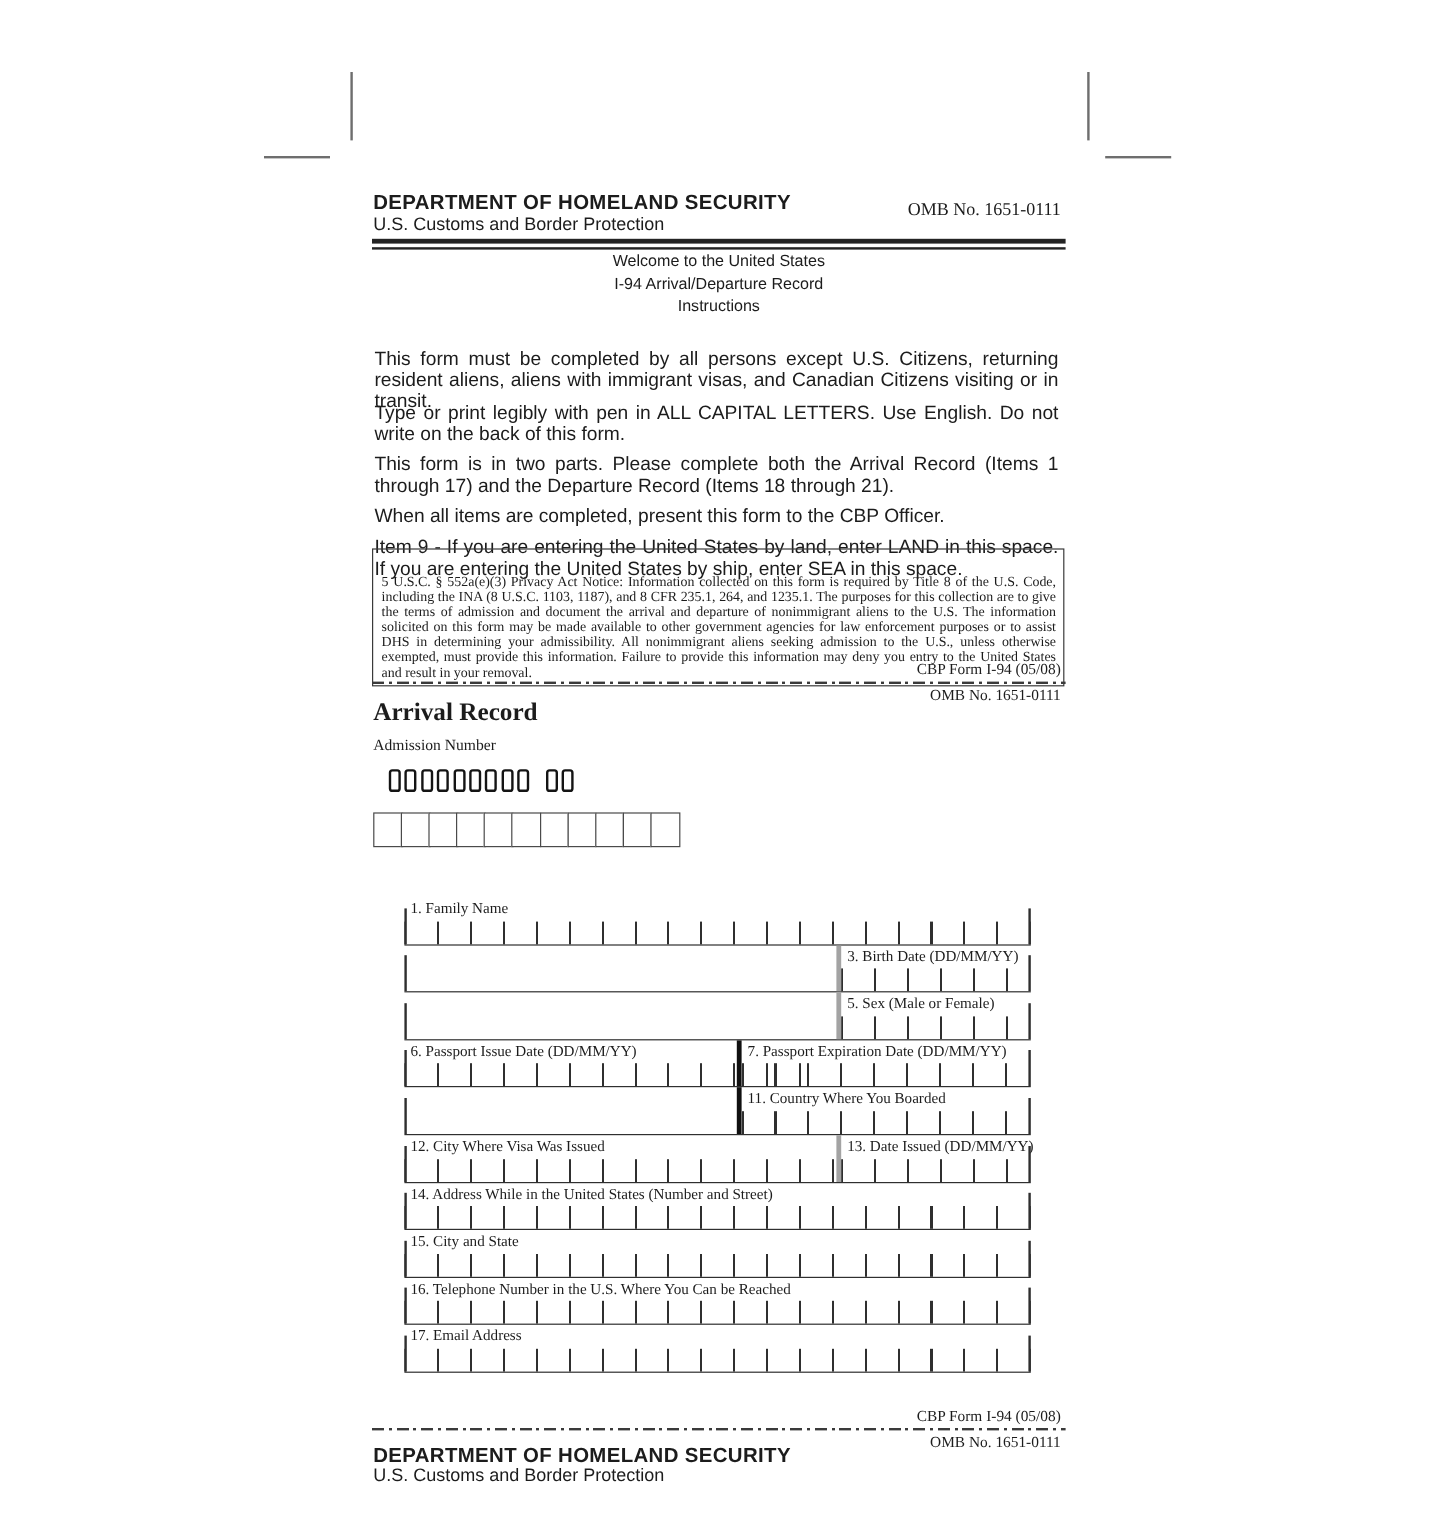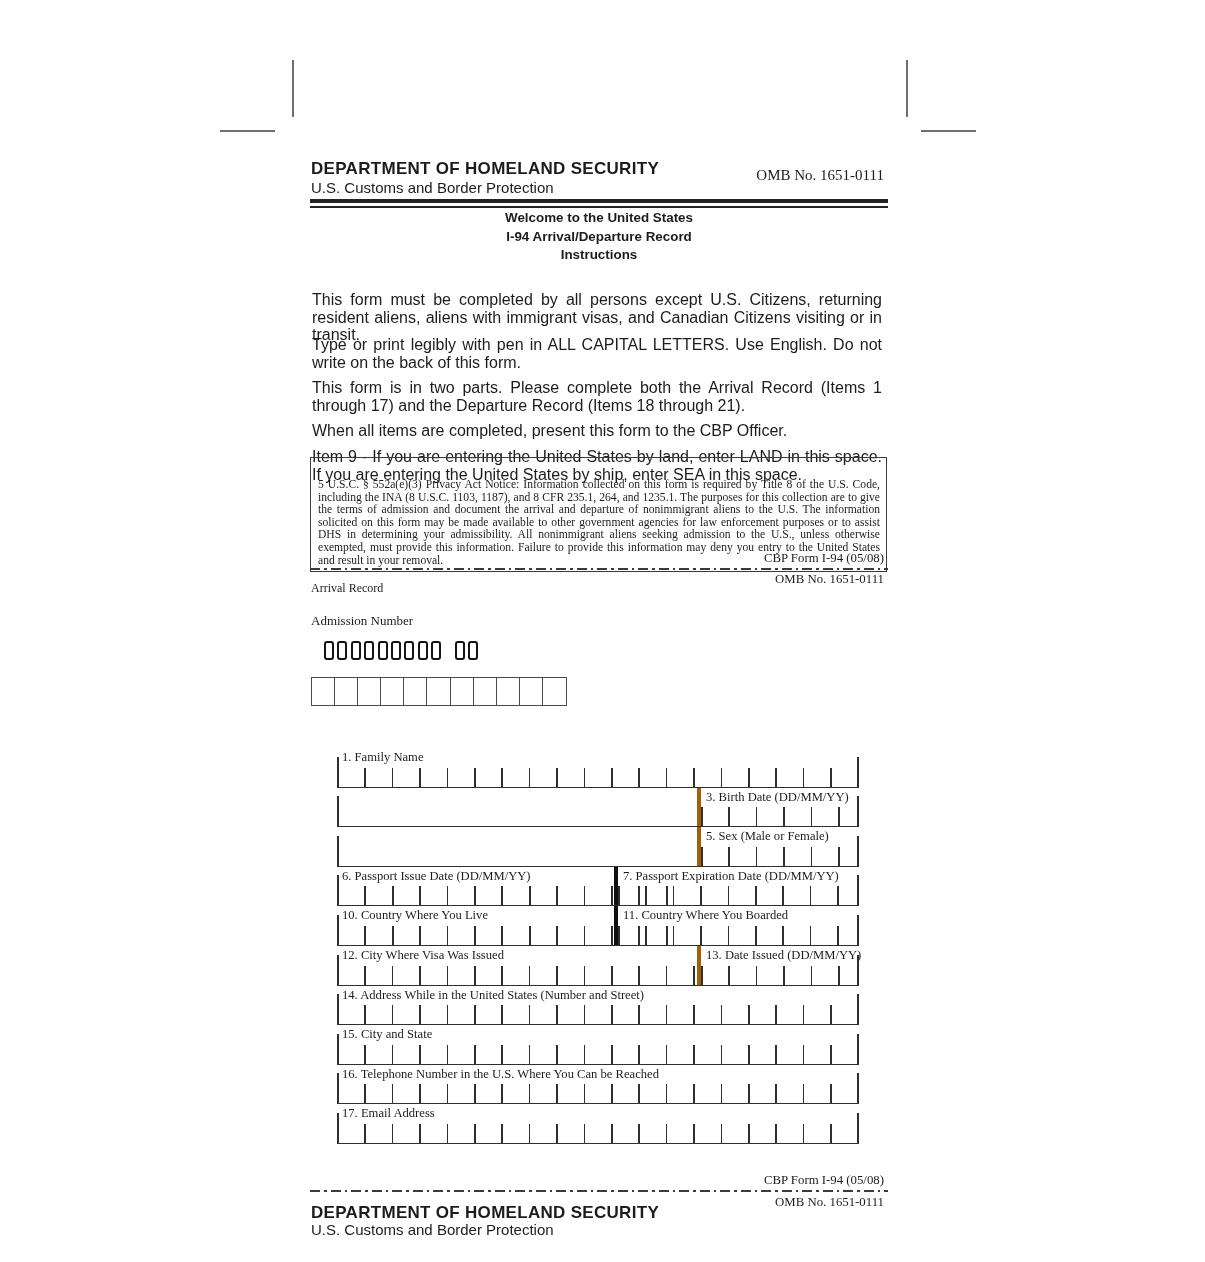--- a/index.html
+++ b/index.html
@@ -18,31 +18,31 @@
   #doc > *{position:absolute;}
 
   .dhs-title{font-size:17px;font-weight:bold;letter-spacing:.3px;line-height:18px;}
   .dhs-sub{font-size:15px;line-height:17px;}
   .omb{font-family:"Liberation Serif",serif;font-size:15px;right:4px;text-align:right;}
   .omb-small{font-family:"Liberation Serif",serif;font-size:12.8px;right:4px;text-align:right;}
   .formnum{font-family:"Liberation Serif",serif;font-size:12.8px;right:4px;text-align:right;}
 
   .double-rule{left:0;width:578px;height:3px;border-top:4px solid #242424;border-bottom:2px solid #242424;}
 
-  .center-headings{left:0;width:578px;text-align:center;font-weight:bold;font-size:13.4px;line-height:18.5px;}
+  .center-headings{left:0;width:578px;text-align:center;font-weight:normal;font-size:13.4px;line-height:18.5px;}
 
   .para{left:2px;width:570px;font-size:16px;line-height:17.6px;text-align:justify;margin-top:28px;}
 
   .privacy-box{left:0;width:562px;border:1.4px solid #3a3a3a;padding:21px 6px 4px 7px;
     font-family:"Liberation Serif",serif;font-size:11.6px;line-height:12.6px;text-align:justify;}
 
   .dashdot{left:0;width:578px;height:2px;
     background:repeating-linear-gradient(to right,#3a3a3a 0 10px,transparent 10px 14px,#3a3a3a 14px 16.5px,transparent 16.5px 20.5px);}
 
-  .arrival-title{font-family:"Liberation Serif",serif;font-weight:normal;font-size:12px;}
+  .arrival-title{font-family:"Liberation Serif",serif;font-weight:bold;font-size:21px;}
   .admission-label{font-family:"Liberation Serif",serif;font-size:13px;}
 
   
   .adm-display{left:14px;top:641px;display:flex;align-items:flex-start;}
   .adm-glyph{width:10px;height:19px;border:2.8px solid #141414;border-radius:3px;box-sizing:border-box;margin-right:3.4px;}
   .adm-glyph.group-gap{margin-left:10px;}
 
   
   .adm-grid{left:1px;top:677px;display:flex;}
   .adm-cell{width:24.6px;height:29px;border:1.5px solid #4a4a4a;box-sizing:border-box;margin-left:-1.5px;background:#fff;}
@@ -50,21 +50,21 @@
 
   
   .fields{left:27px;top:748px;width:522px;}
   .frow{position:relative;height:38.6px;border-bottom:1.8px solid #2f2f2f;}
   .frow::before,.frow::after{content:'';position:absolute;bottom:0;width:1.8px;height:30px;background:#2f2f2f;z-index:2;}
   .frow::before{left:0;}
   .frow::after{right:0;}
   .fcell{position:absolute;top:0;bottom:0;padding-left:21px;}
   .c-full{left:0;right:0;}
   .c-l69{left:0;width:360px;}
-  .c-r31{left:360px;right:0;border-left:4px solid #a16207;}
+  .c-r31{left:360px;right:0;border-left:4px solid #a3a3a3;}
   .c-l53{left:0;width:327px;}
   .c-r47{left:277px;right:0;border-left:4px solid #101010;}
   .flabel{position:absolute;top:2px;left:5px;font-family:"Liberation Serif",serif;font-size:12.6px;white-space:nowrap;}
   .ticks{position:absolute;left:0;right:0;bottom:0;height:19px;
     background:repeating-linear-gradient(to right,#2f2f2f 0 1.7px,transparent 1.7px 27.4px);}
 
   .footer-title{font-size:17px;font-weight:bold;letter-spacing:.3px;}
   .footer-sub{font-size:15px;}
 </style>
 </head>
@@ -154,24 +154,20 @@
       <div class="fcell c-l53">
         <span class="flabel">6. Passport Issue Date (DD/MM/YY)</span>
         <div class="ticks"></div>
       </div>
       <div class="fcell c-r47">
         <span class="flabel">7. Passport Expiration Date (DD/MM/YY)</span>
         <div class="ticks"></div>
       </div>
     </div>
     <div class="frow">
-      <div class="fcell c-l53">
-        <span class="flabel">10. Country Where You Live</span>
-        <div class="ticks"></div>
-      </div>
       <div class="fcell c-r47">
         <span class="flabel">11. Country Where You Boarded</span>
         <div class="ticks"></div>
       </div>
     </div>
     <div class="frow">
       <div class="fcell c-l69">
         <span class="flabel">12. City Where Visa Was Issued</span>
         <div class="ticks"></div>
       </div>

